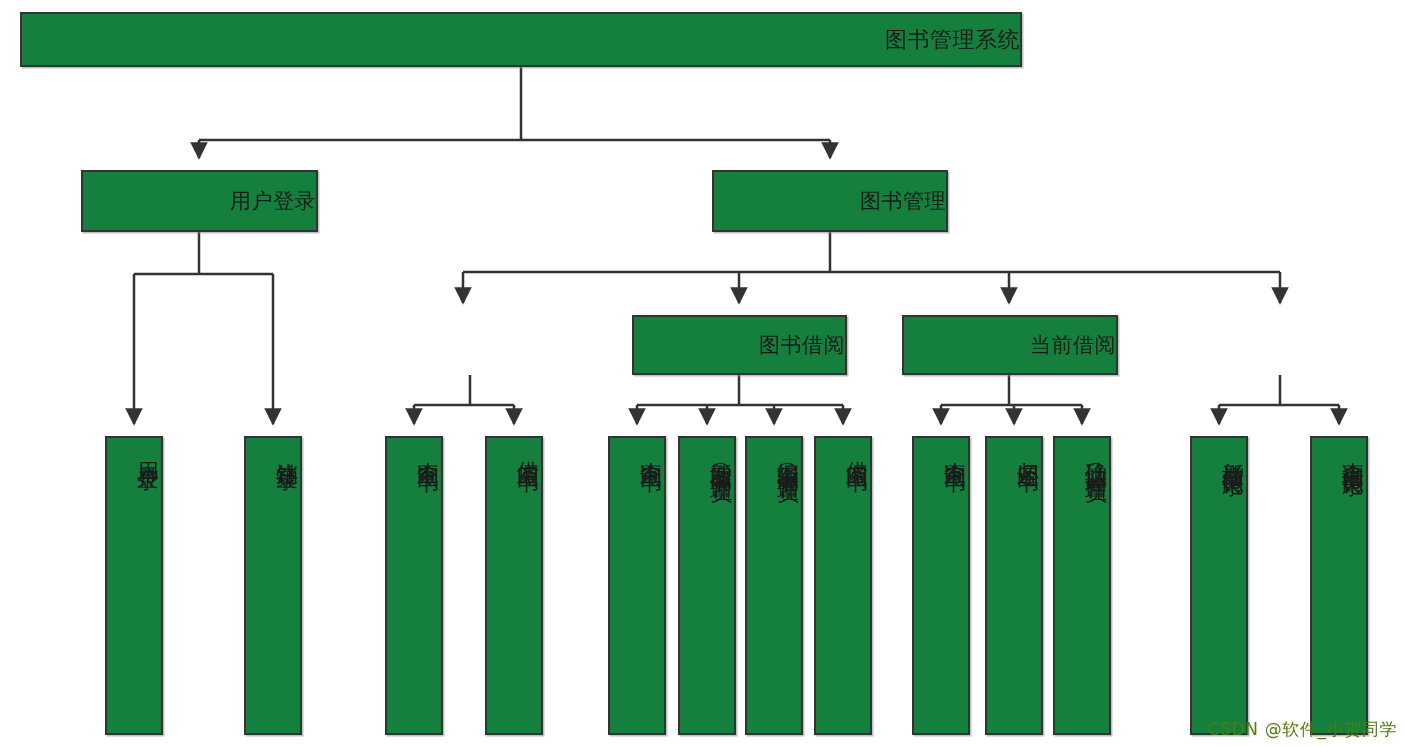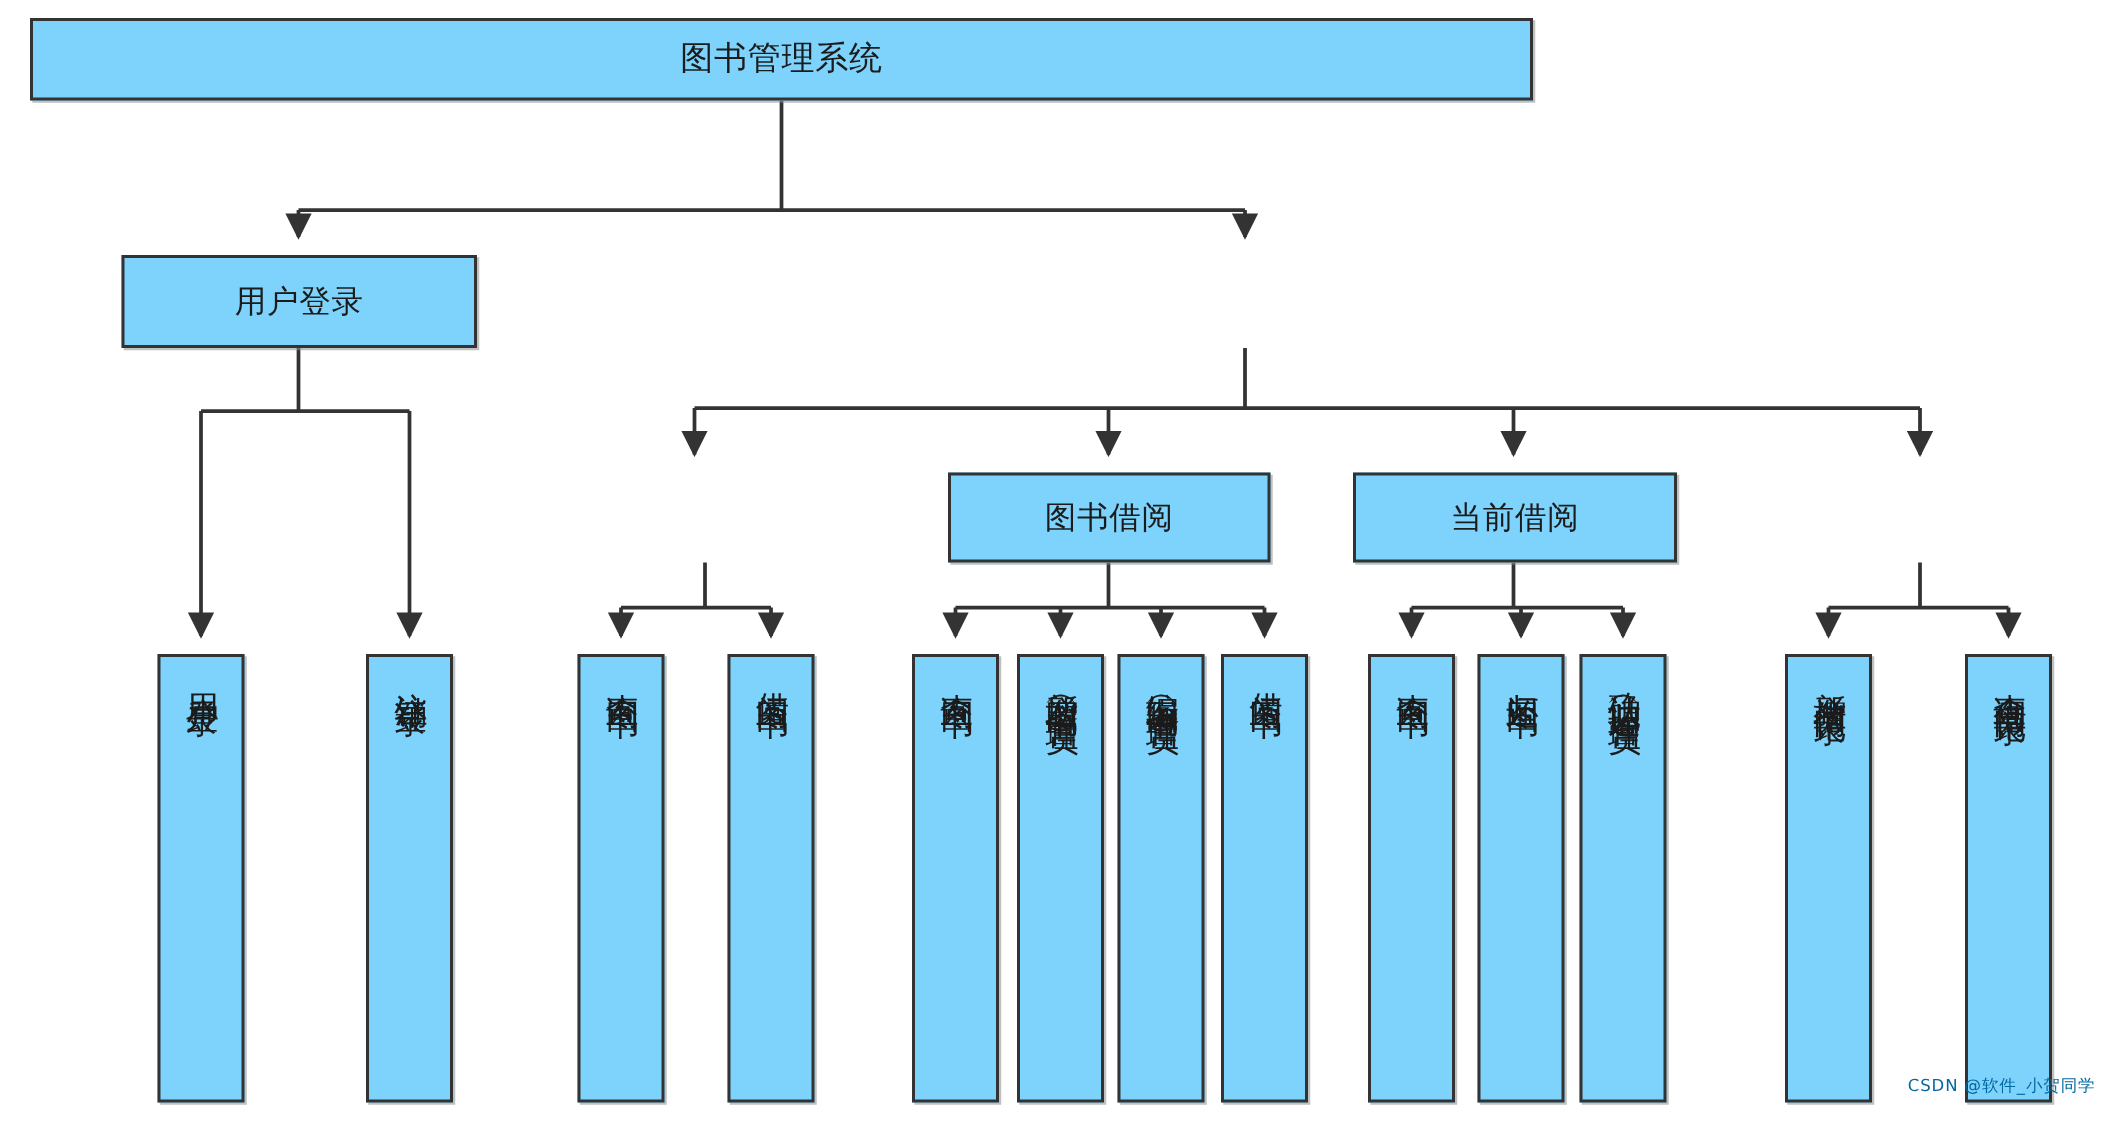--- a/index.html
+++ b/index.html
@@ -22,24 +22,24 @@
     left: 0;
     top: 0;
     width: 1405px;
     height: 747px;
     pointer-events: none;
   }
   .node {
     position: absolute;
     box-sizing: border-box;
     border: 2.5px solid #333333;
-    background: #7dd3fc;
+    background: #15803d;
     display: flex;
     align-items: center;
-    justify-content: center;
+    justify-content: flex-end;
     box-shadow: 1.5px 1.5px 0 0 rgba(140,140,140,0.55);
   }
   .node .label {
     color: #1b1b1b;
     font-size: 21px;
     line-height: 1.18;
     letter-spacing: 0.5px;
     text-align: center;
     white-space: nowrap;
   }
@@ -52,23 +52,23 @@
     text-orientation: upright;
     font-size: 22px;
     letter-spacing: 3px;
     white-space: nowrap;
     text-align: left;
   }
   .node.root .label { font-size: 22px; }
   .watermark {
     position: absolute;
     right: 8px;
-    bottom: 16px;
-    font-size: 11px;
-    color: #0369a1;
+    bottom: 6px;
+    font-size: 17px;
+    color: #4d7c0f;
     letter-spacing: 0.6px;
     white-space: nowrap;
   }
 </style>
 </head>
 <body>
 
 <div id="canvas">
 
   <svg class="connectors" viewBox="0 0 1405 747" xmlns="http://www.w3.org/2000/svg">
@@ -121,20 +121,23 @@
     </g>
   </svg>
 
   <div class="node root" style="left:20px; top:12px; width:1002px; height:55px;">
     <span class="label">图书管理系统</span>
   </div>
 
   <div class="node" style="left:81px; top:170px; width:237px; height:62px;">
     <span class="label">用户登录</span>
   </div>
+  <div class="node" style="left:712px; top:170px; width:236px; height:62px;">
+    <span class="label">图书管理</span>
+  </div>
 
   <div class="node" style="left:632px; top:315px; width:215px; height:60px;">
     <span class="label">图书借阅</span>
   </div>
   <div class="node" style="left:902px; top:315px; width:216px; height:60px;">
     <span class="label">当前借阅</span>
   </div>
 
   <div class="node vertical" style="left:105px; top:436px; width:58px; height:299px;">
     <span class="label">用户登录</span>

